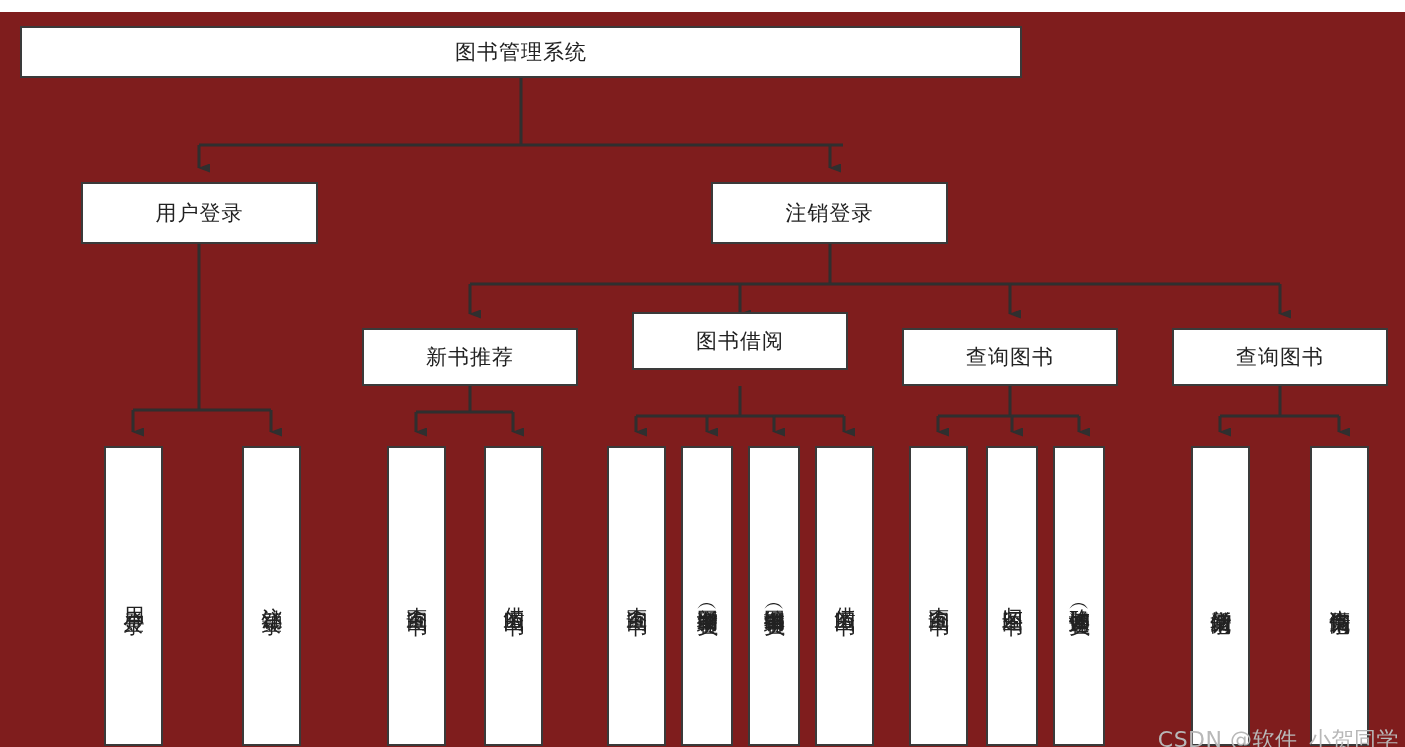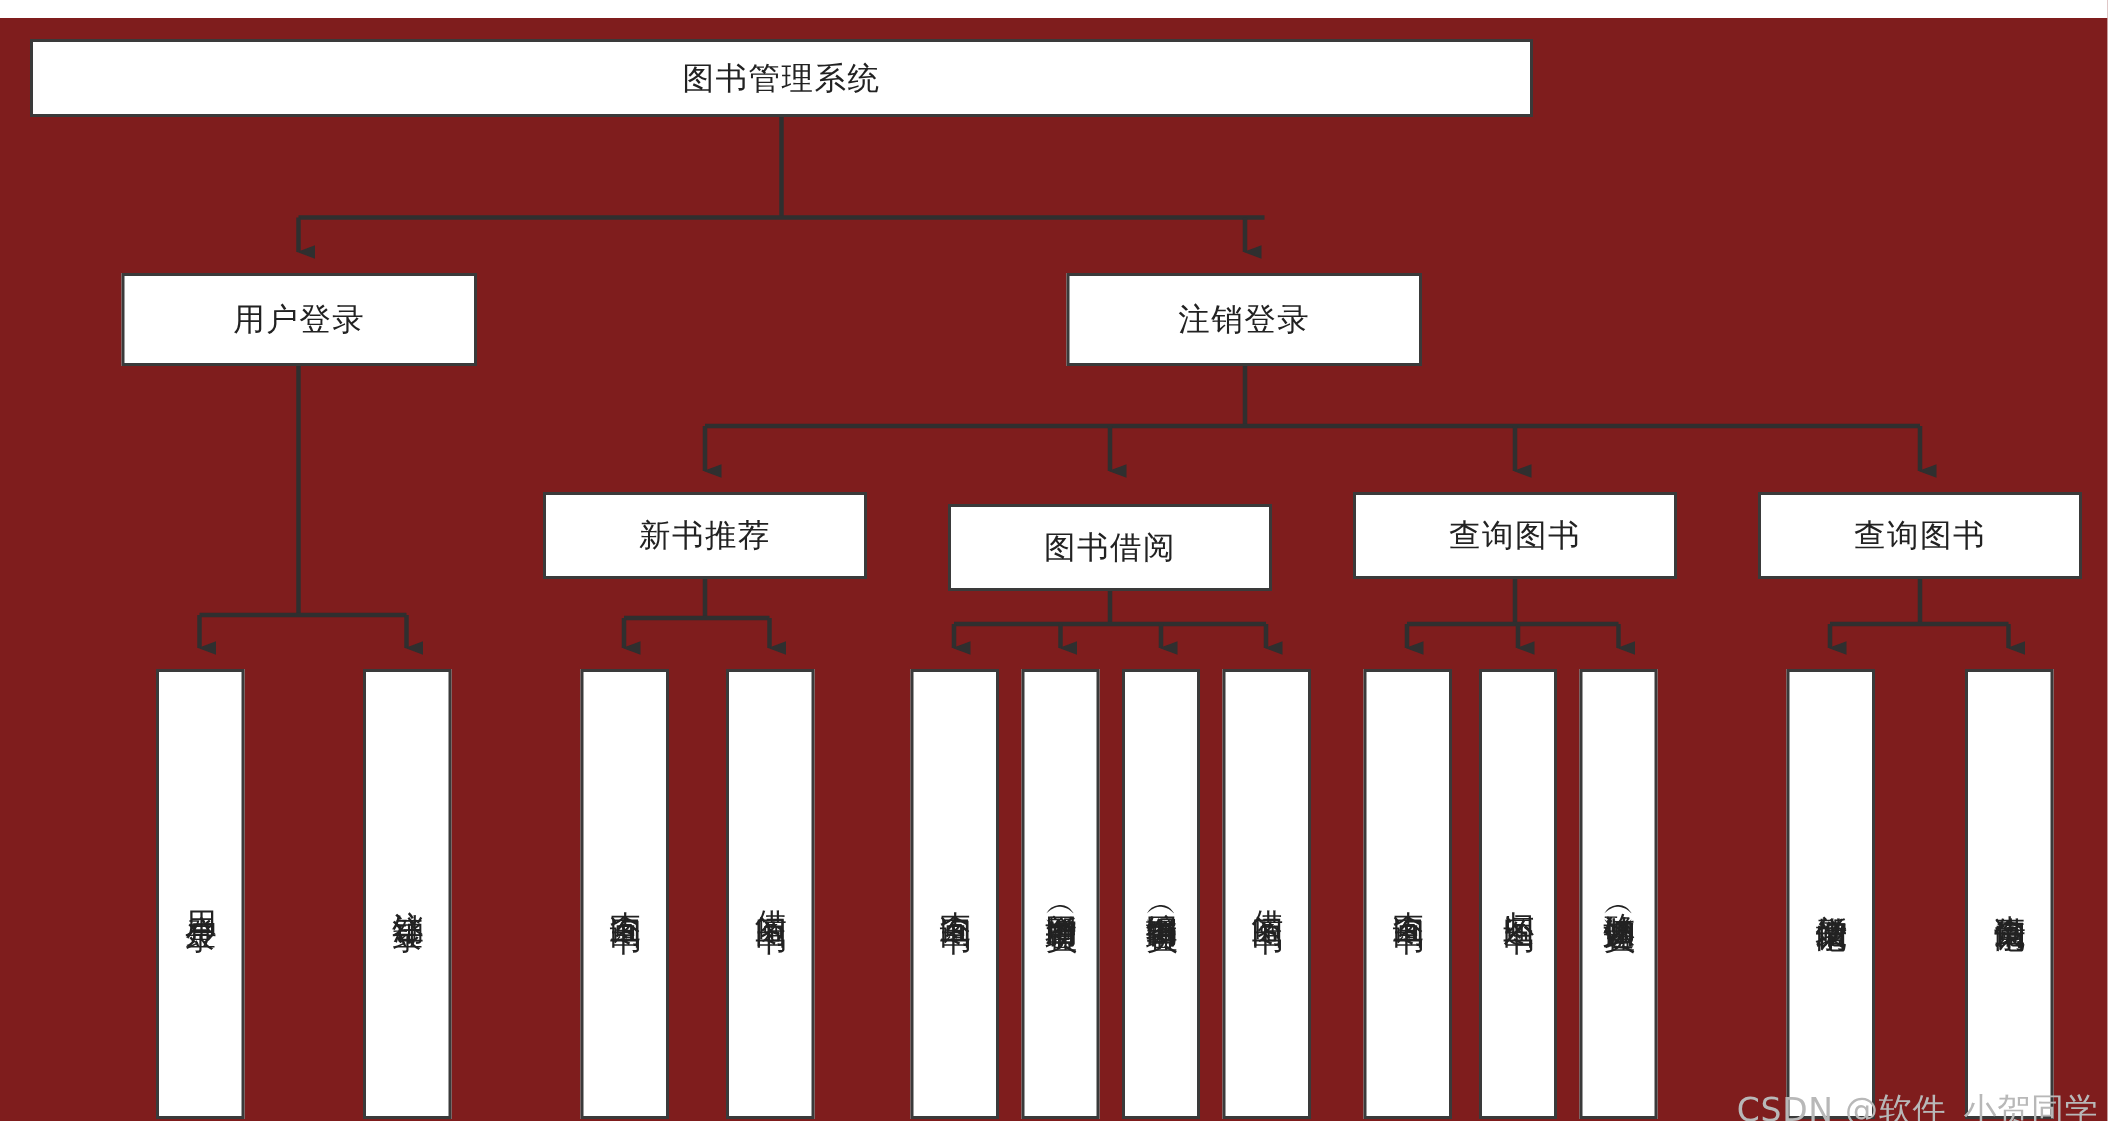--- a/index.html
+++ b/index.html
@@ -131,21 +131,21 @@
   <div class="node h-node" id="node-l2-0" style="left: 81px; top: 170px; width: 237px; height: 62px;">
     <span class="node-label">用户登录</span>
   </div>
   <div class="node h-node" id="node-l2-1" style="left: 711px; top: 170px; width: 237px; height: 62px;">
     <span class="node-label">注销登录</span>
   </div>
 
   <div class="node h-node" id="node-l3-0" style="left: 362px; top: 316px; width: 216px; height: 58px;">
     <span class="node-label">新书推荐</span>
   </div>
-  <div class="node h-node" id="node-l3-1" style="left: 632px; top: 324px; width: 216px; height: 58px;">
+  <div class="node h-node" id="node-l3-1" style="left: 632px; top: 300px; width: 216px; height: 58px;">
     <span class="node-label">图书借阅</span>
   </div>
   <div class="node h-node" id="node-l3-2" style="left: 902px; top: 316px; width: 216px; height: 58px;">
     <span class="node-label">查询图书</span>
   </div>
   <div class="node h-node" id="node-l3-3" style="left: 1172px; top: 316px; width: 216px; height: 58px;">
     <span class="node-label">查询图书</span>
   </div>
 
   <div class="node v-node" id="node-leaf-0" style="left: 104px; top: 434px; width: 59px; height: 300px;">

